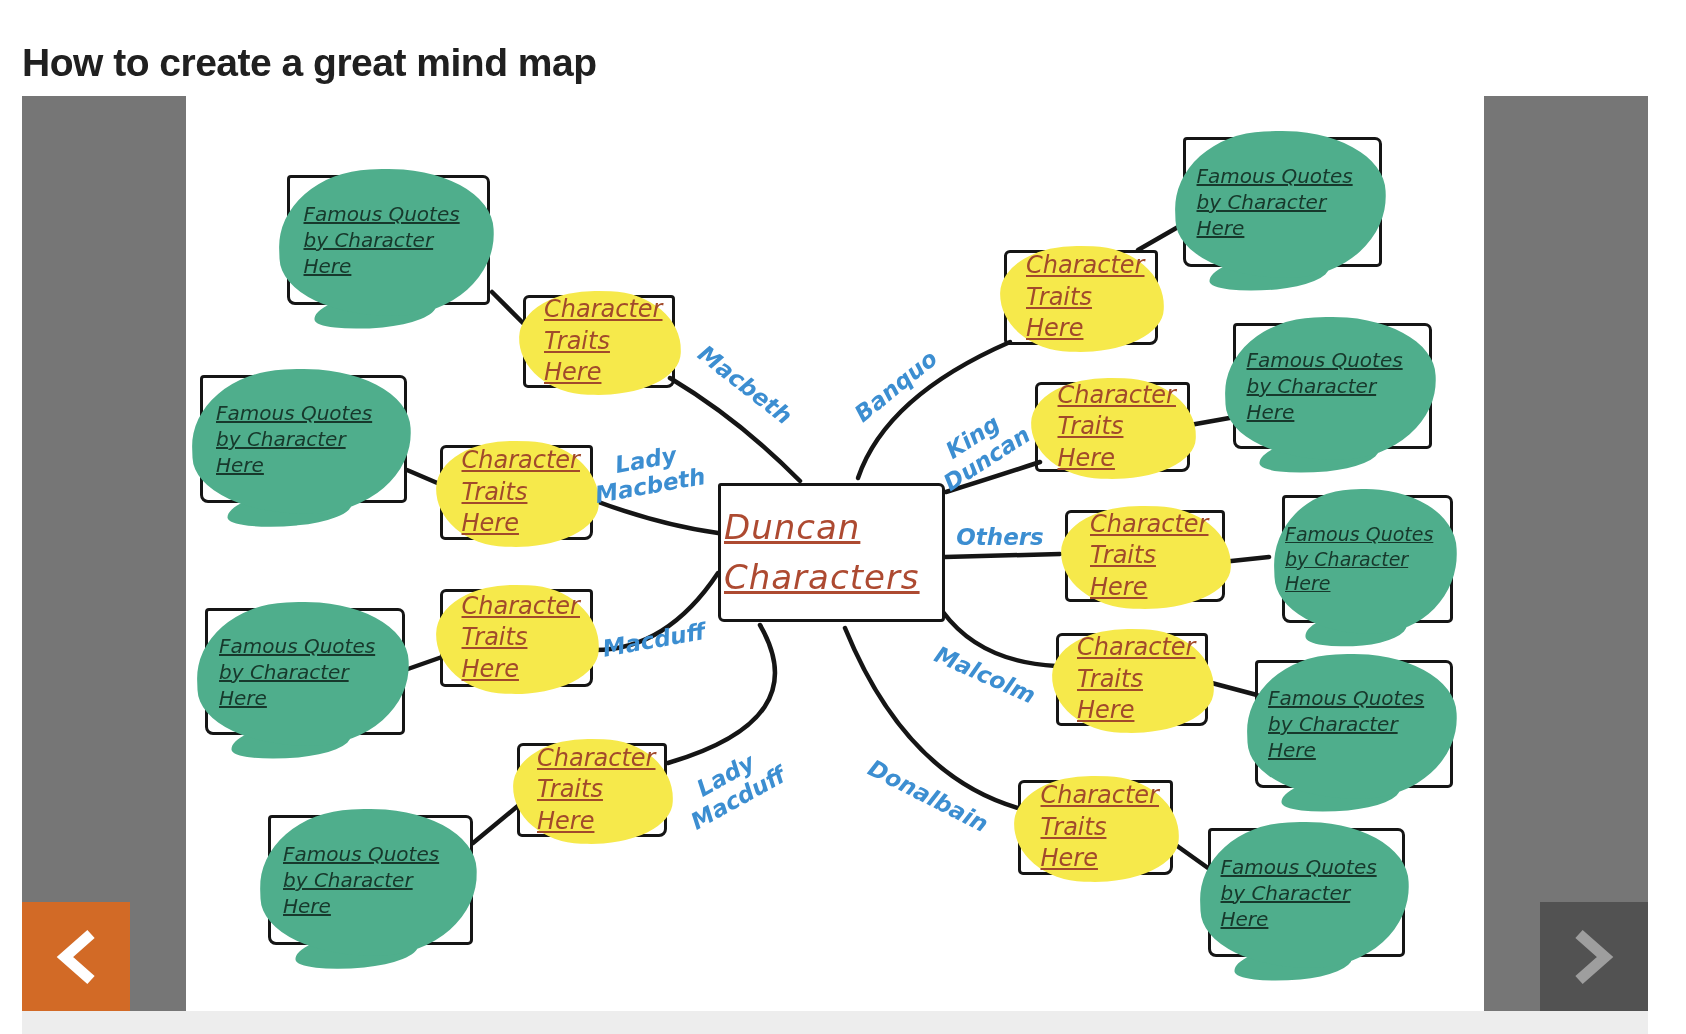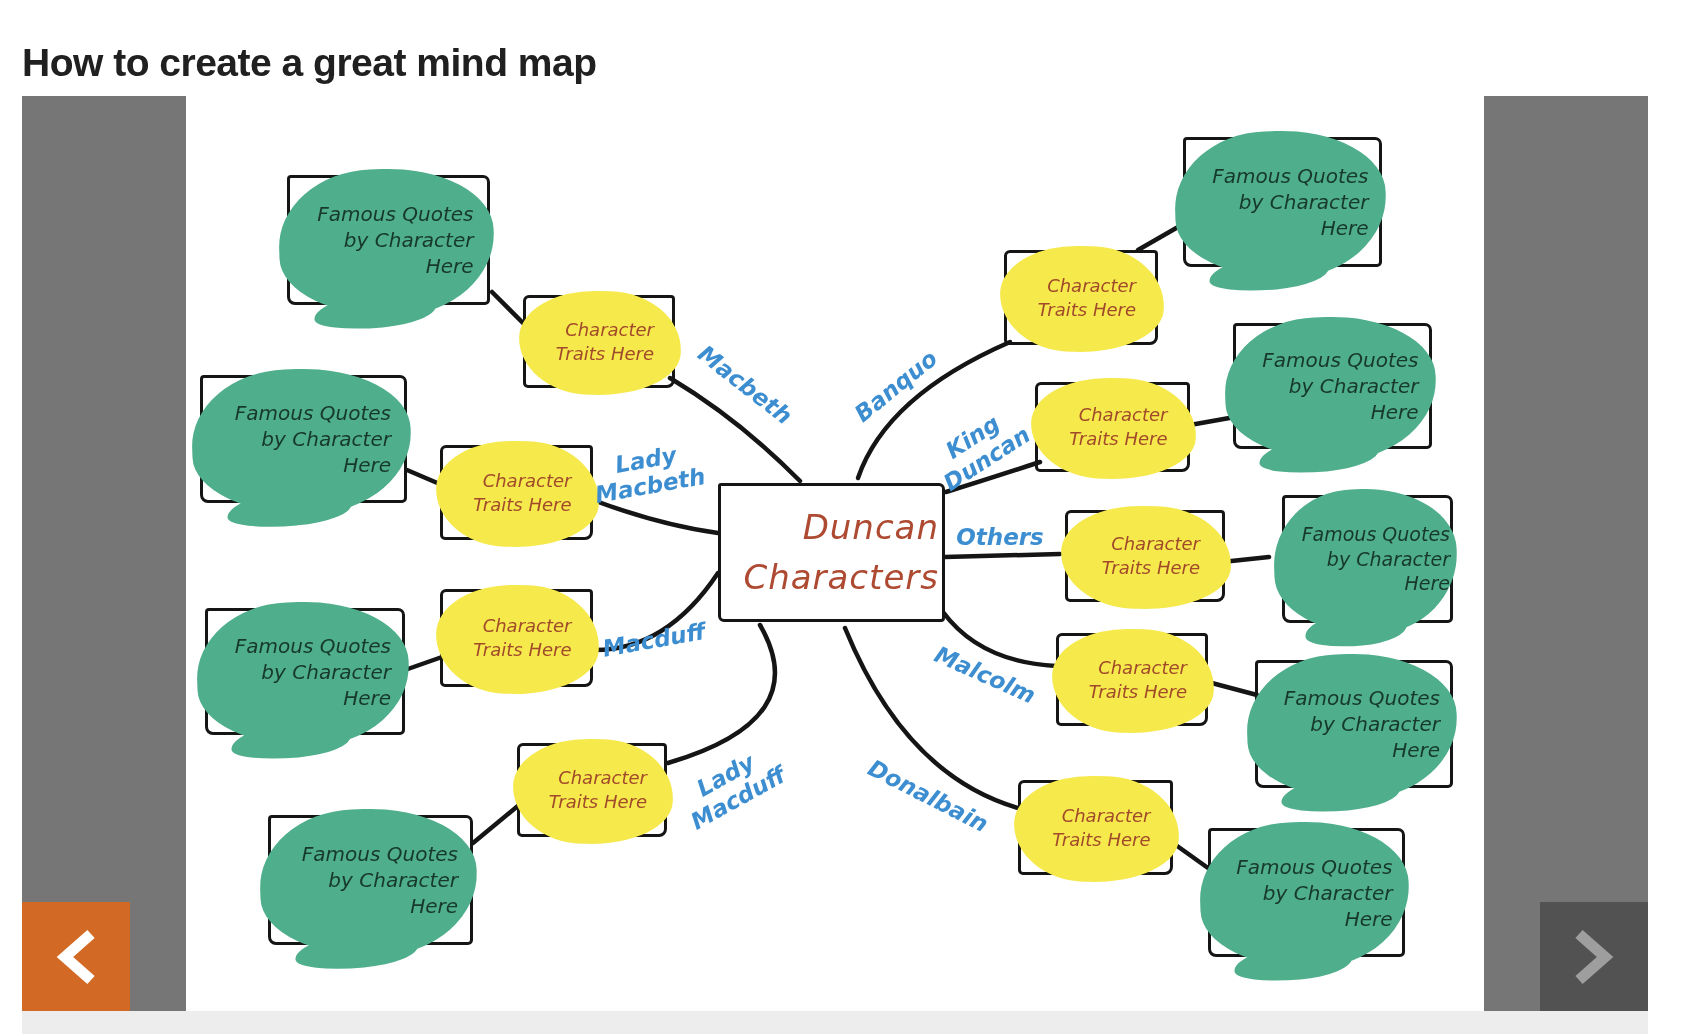--- a/index.html
+++ b/index.html
@@ -22,32 +22,32 @@
   .side-bar.left{left:0;}
   .side-bar.right{left:1462px;}
 
   .slide{position:absolute;left:164px;top:0;width:1298px;height:915px;background:#fff;overflow:hidden;
     font-family:"DejaVu Sans", sans-serif;font-style:italic;}
 
   .links{position:absolute;left:0;top:0;z-index:1;}
   .links path{stroke:var(--c-line);stroke-width:4.5;fill:none;stroke-linecap:round;}
 
   .node{position:absolute;z-index:2;display:flex;align-items:center;justify-content:center;
-    text-align:right;border:3px solid var(--c-line);}
+    text-align:left;border:3px solid var(--c-line);text-decoration:underline;}
   .node .txt{position:relative;z-index:2;}
 
   .quotes-box{border-radius:4px 7px 5px 8px;color:var(--c-green-text);
     font-size:20px;line-height:1.3;font-weight:500;}
   .quotes-box::before{content:"";position:absolute;z-index:1;left:-11px;right:-7px;top:-9px;bottom:-14px;
     background:var(--c-green);border-radius:46% 54% 48% 58% / 55% 46% 58% 44%;transform:rotate(-2deg);}
   .quotes-box::after{content:"";position:absolute;z-index:0;left:12%;width:62%;height:34px;bottom:-26px;
     background:var(--c-green);border-radius:50% 50% 45% 55%/60% 50% 50% 40%;transform:rotate(-5deg);}
 
   .traits-box{border-radius:6px 4px 8px 5px;color:var(--c-yellow-text);
-    font-size:18px;line-height:1.32;font-weight:500;}
+    font-size:24px;line-height:1.32;font-weight:500;}
   .traits-box::before{content:"";position:absolute;z-index:1;left:-7px;right:-9px;top:-7px;bottom:-10px;
     background:var(--c-yellow);border-radius:50% 46% 55% 45% / 48% 58% 44% 56%;transform:rotate(1.5deg);}
 
   .center-box{background:#fff;border-width:3.5px;border-radius:3px 6px 4px 6px;z-index:3;
     color:var(--c-red);font-size:34px;line-height:1.45;font-weight:500;letter-spacing:1px;}
 
   .blabel{position:absolute;z-index:4;color:var(--c-blue);font-weight:700;font-size:23px;
     line-height:1.15;text-align:center;white-space:nowrap;
     transform:translate(-50%,-50%) rotate(var(--rot,0deg));}
   .blabel.wrap{white-space:normal;width:112px;}

